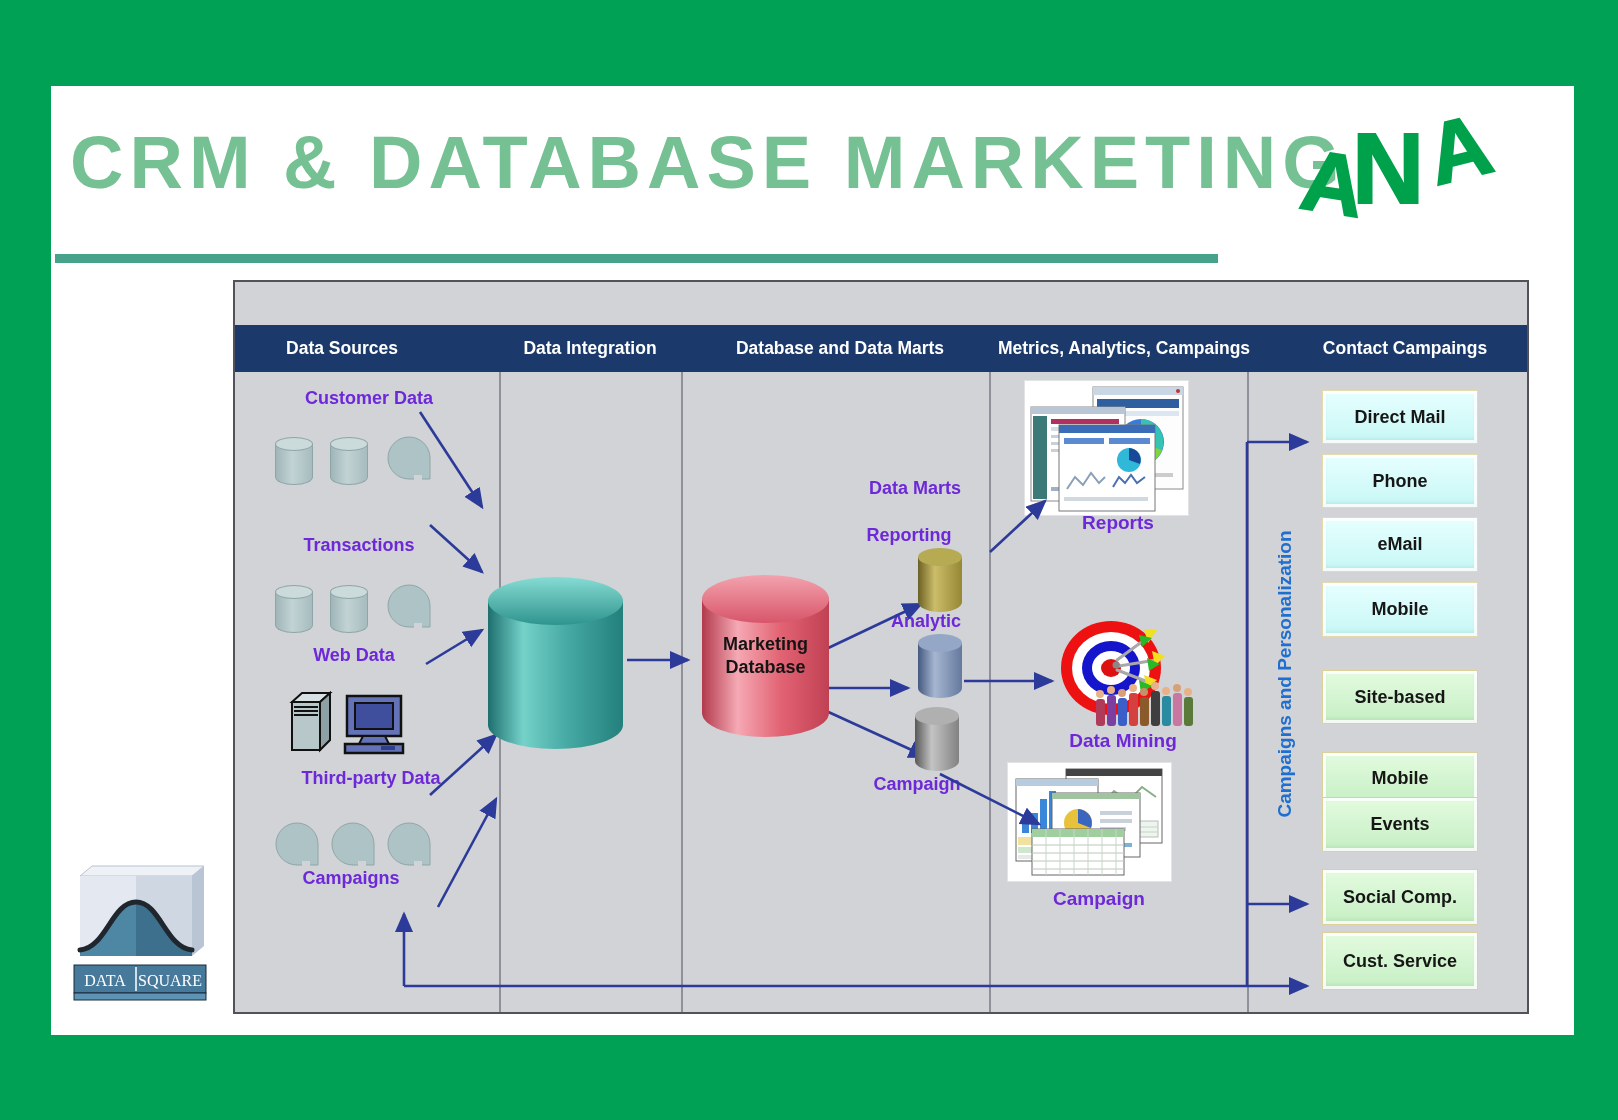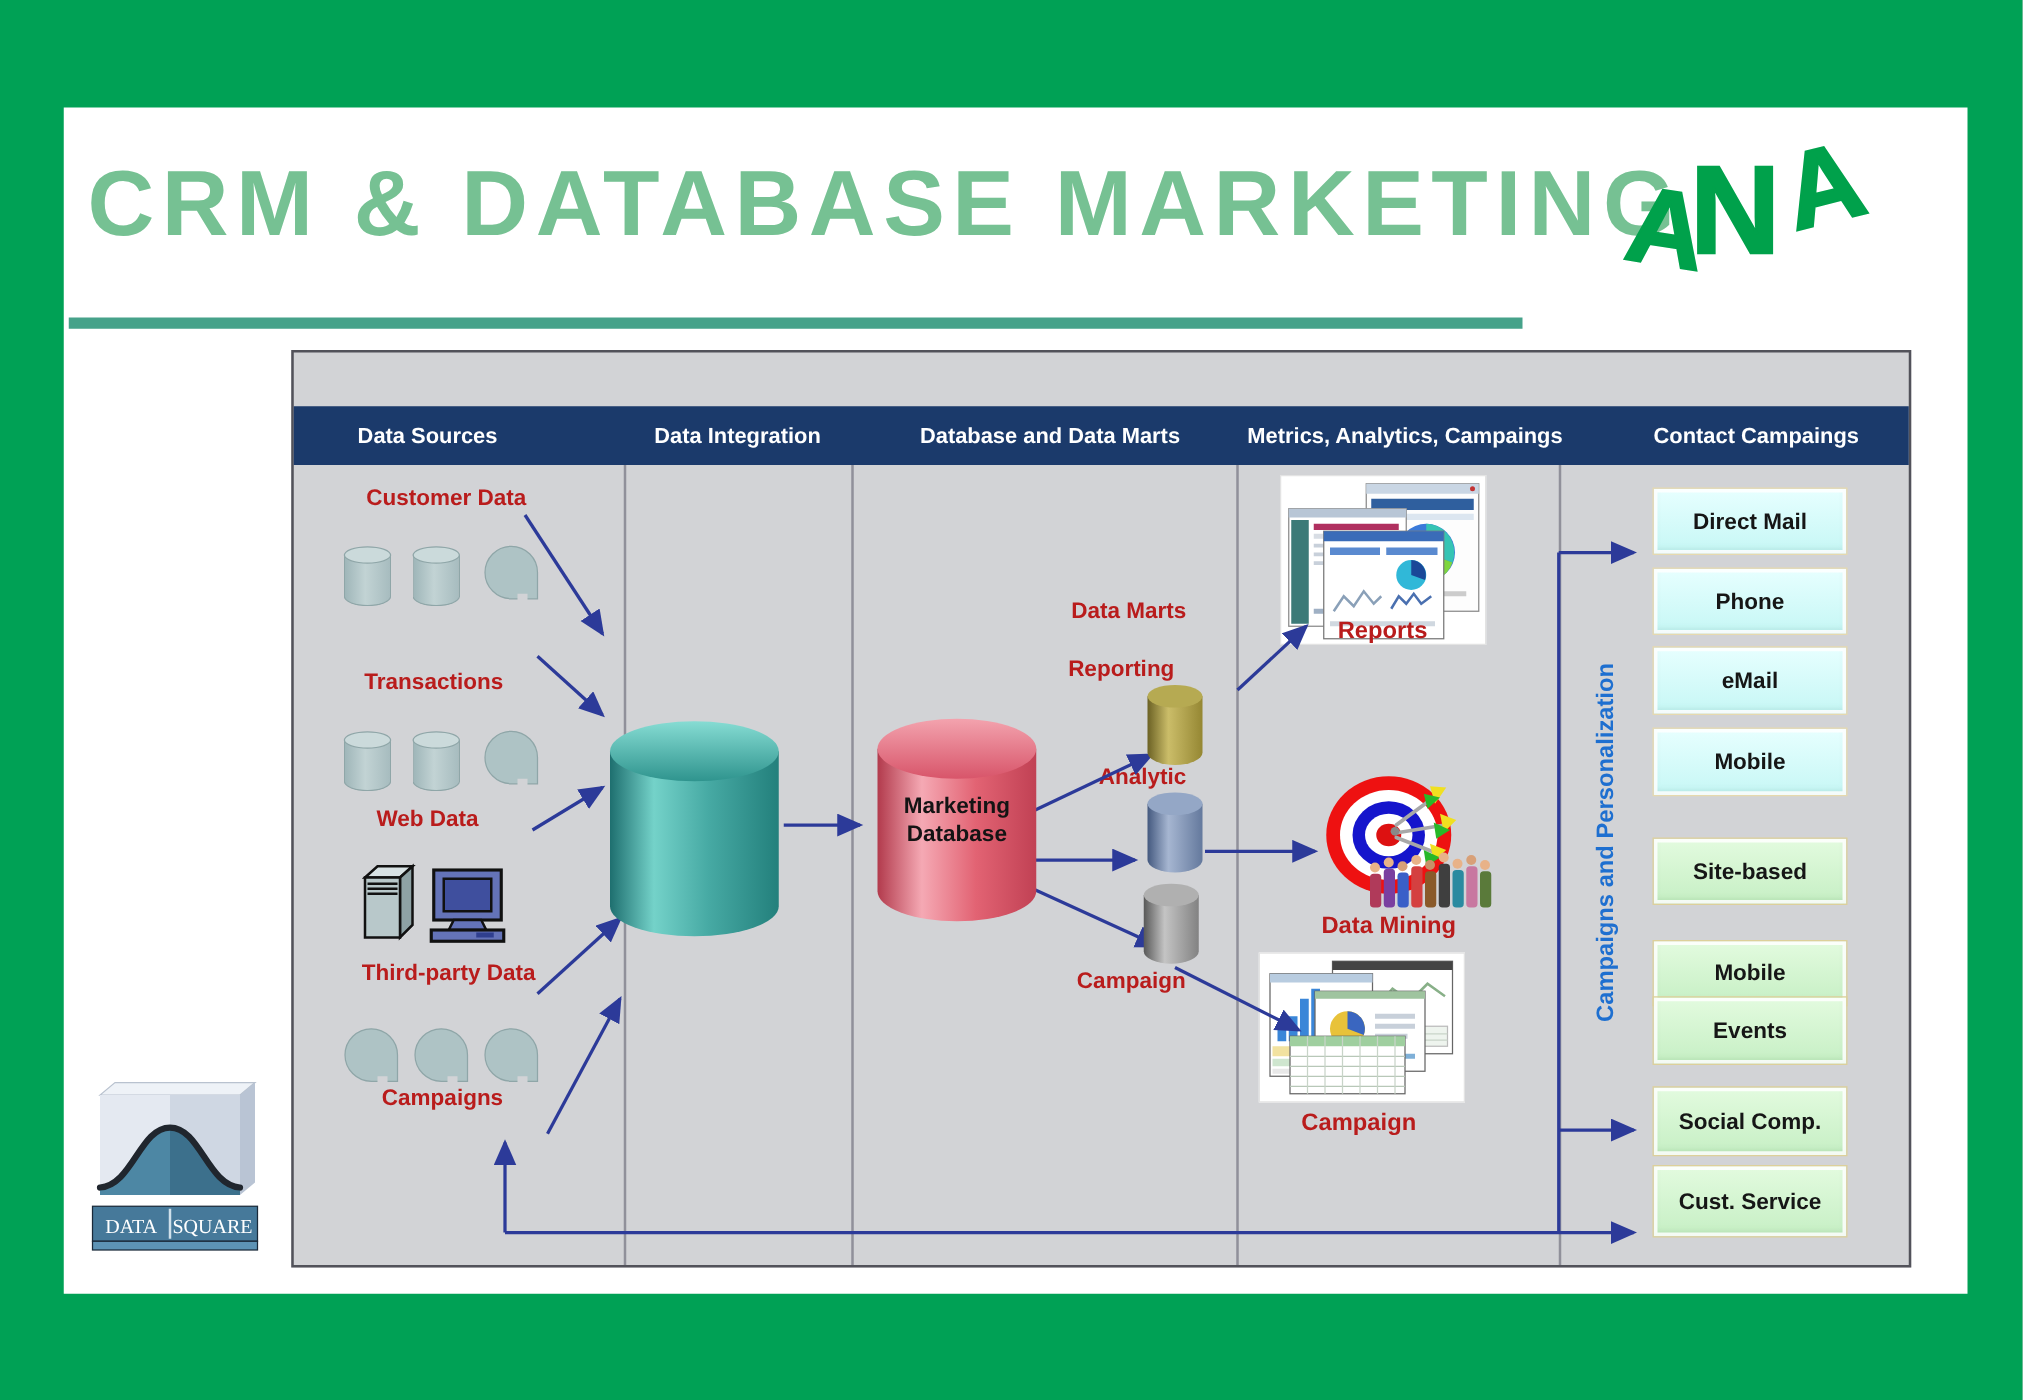--- a/index.html
+++ b/index.html
@@ -16,21 +16,21 @@
   .ana .n{left:50px;top:6px;font-size:100px;}
   .ana .a2{left:126px;top:-6px;font-size:86px;transform:rotate(-14deg);}
   
   .diagram{position:absolute;left:233px;top:280px;width:1292px;height:730px;background:#d2d3d6;
            border:2px solid #52525a;box-sizing:content-box;}
   .colbar{position:absolute;left:0;top:43px;width:100%;height:47px;background:#1b3a6b;}
   .colhead{position:absolute;top:43px;height:47px;display:flex;align-items:center;
            transform:translateX(-50%);color:#ffffff;font-weight:bold;font-size:17.5px;white-space:nowrap;}
   .vline{position:absolute;top:90px;bottom:0;width:2px;background:#90909a;}
   .lbl{position:absolute;transform:translateX(-50%);font-weight:bold;font-size:18px;
-       color:#b91c1c;white-space:nowrap;}
+       color:#6d28d9;white-space:nowrap;margin-left:12px;}
   
   .cyl{position:absolute;}
   .cyl .top{position:absolute;left:0;right:0;top:0;border-radius:50%;z-index:2;}
   .cyl .body{position:absolute;left:0;right:0;bottom:0;z-index:1;}
   .cyl.big .top{height:48px;}
   .cyl.big .body{top:24px;border-radius:0 0 50% 50% / 0 0 24px 24px;}
   .cyl.small .top{height:14px;border:1px solid #8fa6a8;box-sizing:border-box;}
   .cyl.small .body{top:7px;border-radius:0 0 50% 50% / 0 0 8px 8px;border:1px solid #8fa6a8;border-top:none;box-sizing:border-box;}
   .cyl.mart .top{height:18px;}
   .cyl.mart .body{top:9px;border-radius:0 0 50% 50% / 0 0 10px 10px;}
@@ -157,21 +157,21 @@
   </svg>
   <svg style="position:absolute;left:94px;top:538px;" width="50" height="52" viewBox="0 0 50 52">
     <path d="M45,24 A21,21 0 1 0 24,45 L45,45 Z" fill="#aec3c5" stroke="#8fa6a8" stroke-width="1"></path>
     <rect x="29" y="41" width="8" height="10" fill="#d2d3d6"></rect>
   </svg>
   <svg style="position:absolute;left:150px;top:538px;" width="50" height="52" viewBox="0 0 50 52">
     <path d="M45,24 A21,21 0 1 0 24,45 L45,45 Z" fill="#aec3c5" stroke="#8fa6a8" stroke-width="1"></path>
     <rect x="29" y="41" width="8" height="10" fill="#d2d3d6"></rect>
   </svg>
 
-  <div class="lbl" style="left:119px;top:586px;">Campaigns</div>
+  <div class="lbl" style="left:104px;top:586px;">Campaigns</div>
 
   <div class="cyl big teal" style="left:253px;top:295px;width:135px;height:172px;">
     <div class="top"></div>
       <div class="body"></div>
   </div>
 
   <div class="cyl big redc" style="left:467px;top:293px;width:127px;height:162px;">
     <div class="top"></div>
       <div class="body"></div>
     <div class="cyl-label" style="top:58px;padding:0 8px;white-space:normal;">Marketing Database</div>
@@ -224,21 +224,21 @@
         <rect x="5" y="13" width="40" height="6" fill="#5a8ad0"></rect>
         <rect x="50" y="13" width="41" height="6" fill="#5a8ad0"></rect>
         <circle cx="70" cy="35" r="12" fill="#30b8d8"></circle>
         <path d="M70,35 L70,23 A12,12 0 0 1 81,39 Z" fill="#1a4898"></path>
         <polyline points="8,64 16,52 24,60 32,48 40,58 46,52" fill="none" stroke="#8aa0b8" stroke-width="2"></polyline>
         <polyline points="54,62 60,52 66,58 72,50 78,58 86,52" fill="none" stroke="#4a70b0" stroke-width="2"></polyline>
         <rect x="5" y="72" width="84" height="4" fill="#d0d8e0"></rect>
       </g>
     </svg>
   </div>
-  <div class="lbl" style="left:871px;top:212px;font-size:19px;">Reports</div>
+  <div class="lbl" style="left:871px;top:230px;font-size:19px;">Reports</div>
 
   <svg style="position:absolute;left:824px;top:338px;" width="112" height="102" viewBox="0 0 112 102">
     <ellipse cx="52" cy="48" rx="50" ry="47" fill="#ee1111"></ellipse>
     <ellipse cx="52" cy="48" rx="39" ry="36" fill="#ffffff"></ellipse>
     <ellipse cx="52" cy="48" rx="29" ry="27" fill="#1515cc"></ellipse>
     <ellipse cx="52" cy="48" rx="19" ry="17" fill="#ffffff"></ellipse>
     <ellipse cx="52" cy="48" rx="10" ry="9" fill="#dd1111"></ellipse>
     <g stroke-linecap="round">
       <line x1="58" y1="40" x2="88" y2="18" stroke="#a8a8a8" stroke-width="3"></line>
       <polygon points="85,9 98,10 89,23" fill="#f0e020"></polygon>

